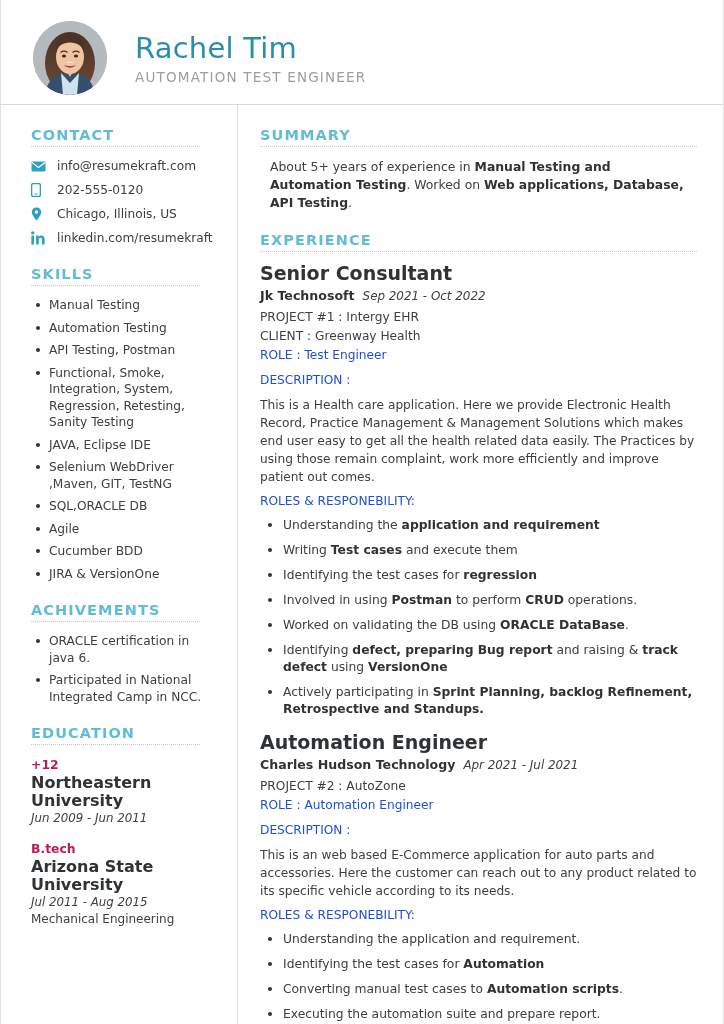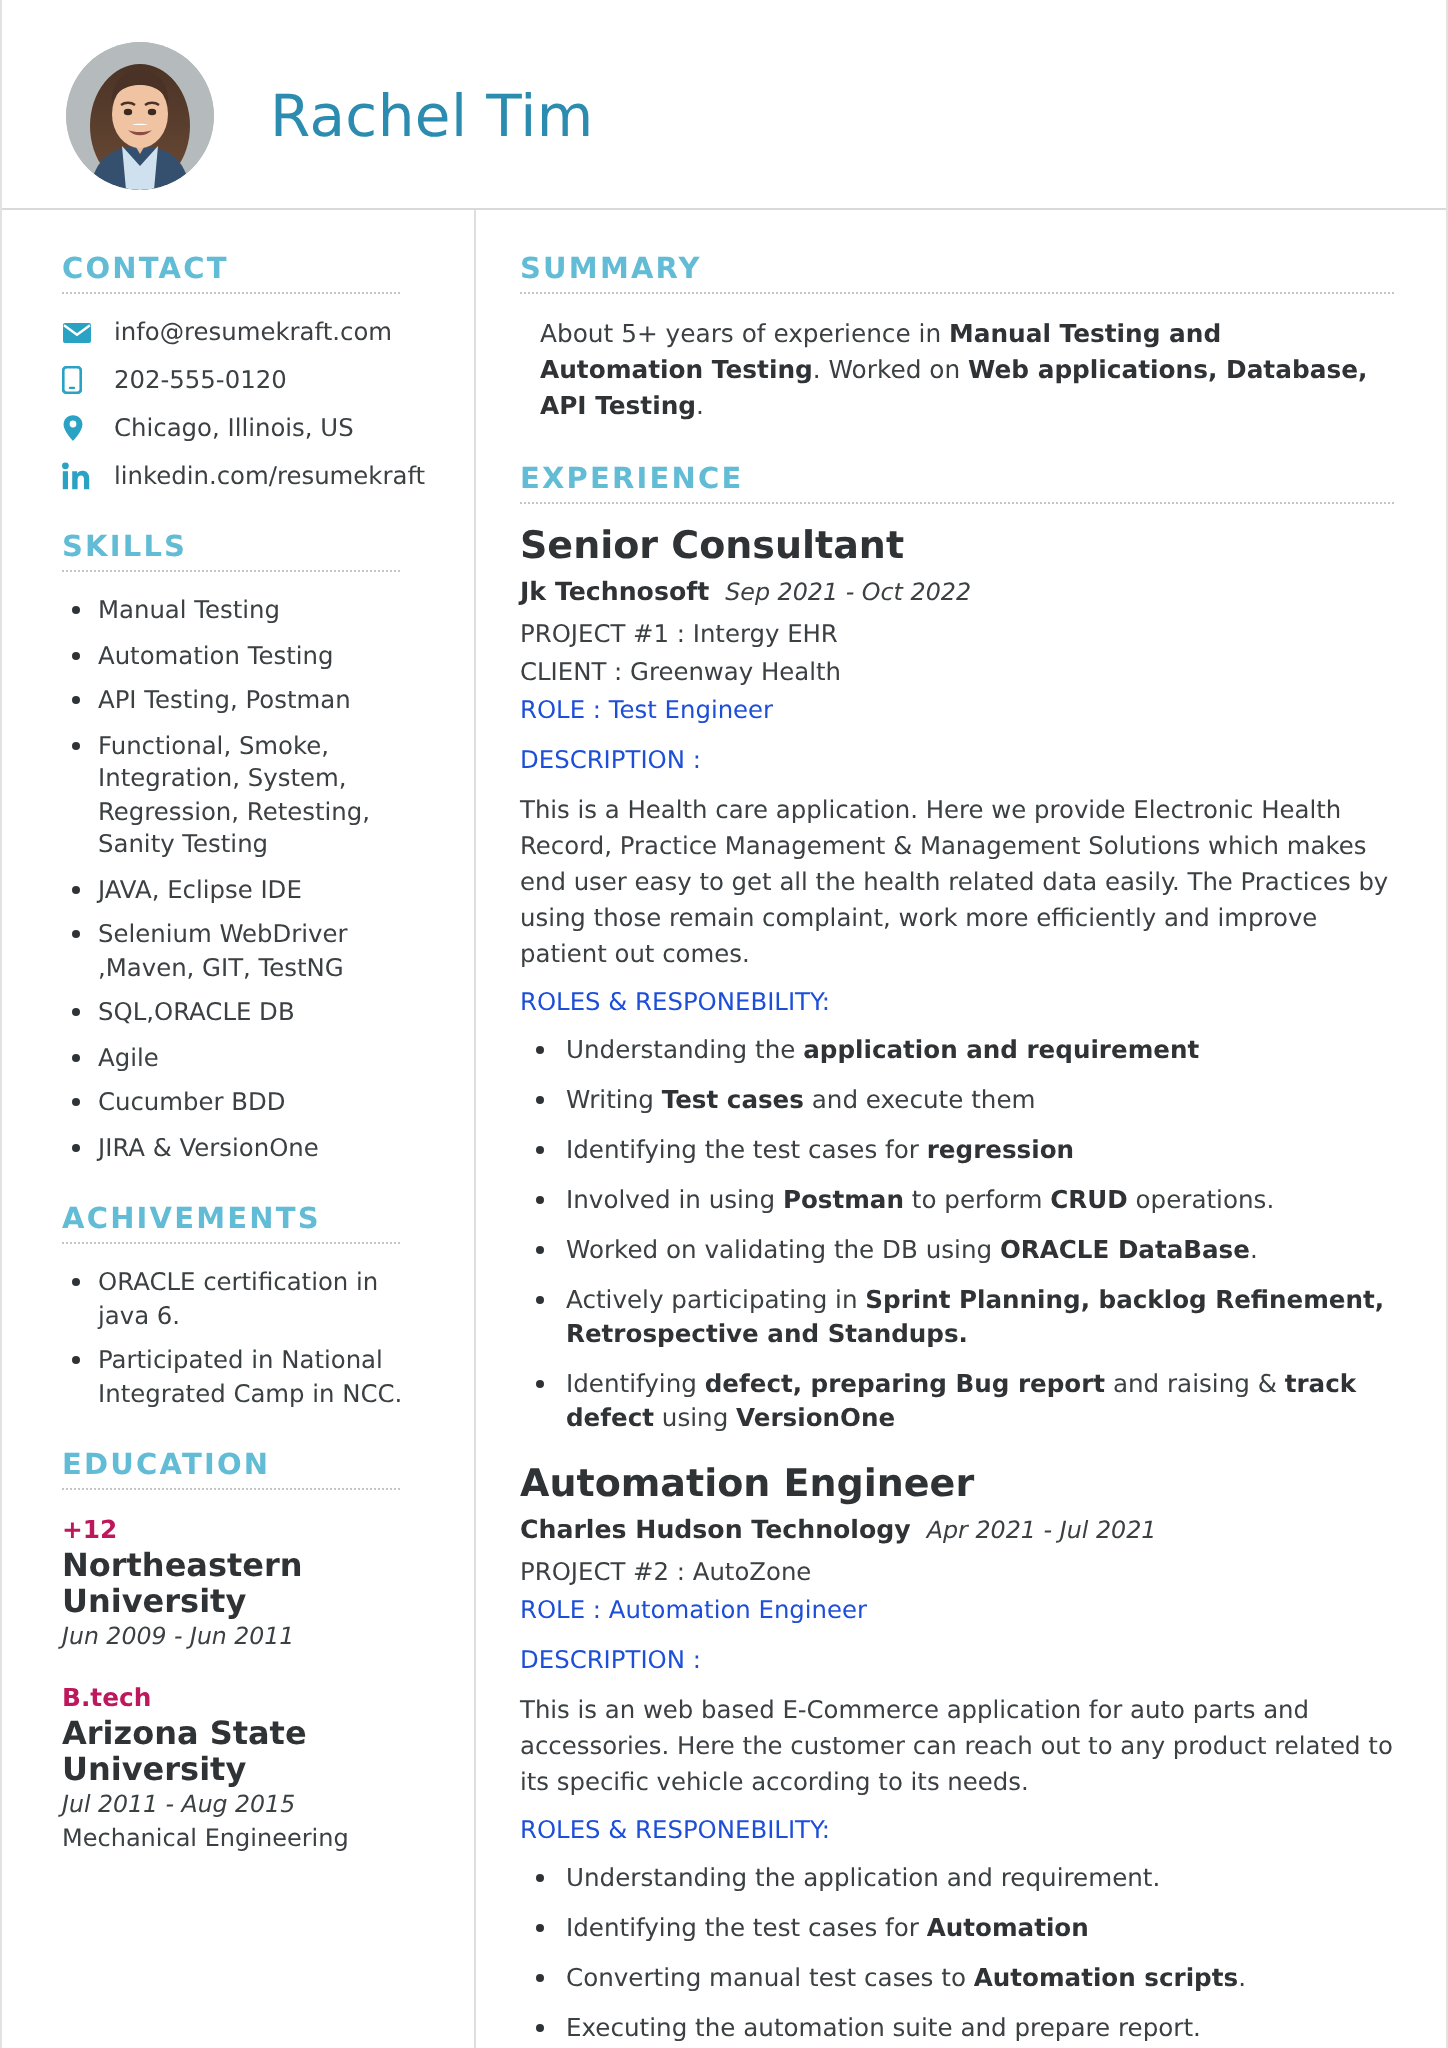--- a/index.html
+++ b/index.html
@@ -265,20 +265,21 @@
           <ellipse cx="43" cy="35" rx="2.1" ry="1.6" fill="#3a2a20"></ellipse>
           <path d="M27.5 31.5 C29.5 30 32.5 30 34.5 31.5" stroke="#4a3326" stroke-width="1.2" fill="none"></path>
           <path d="M39.5 31.5 C41.5 30 44.5 30 46.5 31.5" stroke="#4a3326" stroke-width="1.2" fill="none"></path>
           <path d="M31 44 C34 47.5 40 47.5 43 44 C40 45.4 34 45.4 31 44 Z" fill="#8e4b46"></path>
           <path d="M33 41.5 L41 41.5 C40 40.6 34 40.6 33 41.5 Z" fill="#ffffff"></path>
         </g>
       </svg>
     </div>
     <div class="header-text">
       <div class="name">Rachel Tim</div>
+      <div class="job-title">AUTOMATION TEST ENGINEER</div>
     </div>
   </div>
   <div class="header-rule"></div>
 
   <div class="columns">
 
     <div class="sidebar">
 
       <div class="sec-block">
         <div class="sec-head">CONTACT</div>
@@ -397,22 +398,22 @@
             <div class="exp-sub">ROLE : Test Engineer</div>
           <div class="exp-sub">DESCRIPTION :</div>
           <p class="exp-desc">This is a Health care application. Here we provide Electronic Health Record, Practice Management &amp; Management Solutions which makes end user easy to get all the health related data easily. The Practices by using those remain complaint, work more efficiently and improve patient out comes.</p>
           <div class="exp-sub">ROLES &amp; RESPONEBILITY:</div>
           <ul class="bul">
             <li>Understanding the <b>application and requirement</b></li>
             <li>Writing <b>Test cases</b> and execute them</li>
             <li>Identifying the test cases for <b>regression</b></li>
             <li>Involved in using <b>Postman</b> to perform <b>CRUD</b> operations.</li>
             <li>Worked on validating the DB using <b>ORACLE DataBase</b>.</li>
+            <li>Identifying <b>defect, preparing Bug report</b> and raising &amp; <b>track defect</b> using <b>VersionOne</b></li>
             <li>Actively participating in <b>Sprint Planning, backlog Refinement, Retrospective and Standups.</b></li>
-            <li>Identifying <b>defect, preparing Bug report</b> and raising &amp; <b>track defect</b> using <b>VersionOne</b></li>
           </ul>
         </div>
 
         <div class="exp-item">
           <div class="exp-role">Automation Engineer</div>
           <div class="exp-company-line">
             <span class="exp-company">Charles Hudson Technology</span><span class="exp-dates">Apr 2021 - Jul 2021</span>
           </div>
           <div class="exp-line">PROJECT #2 : AutoZone</div>
           <div class="exp-sub">ROLE : Automation Engineer</div>

